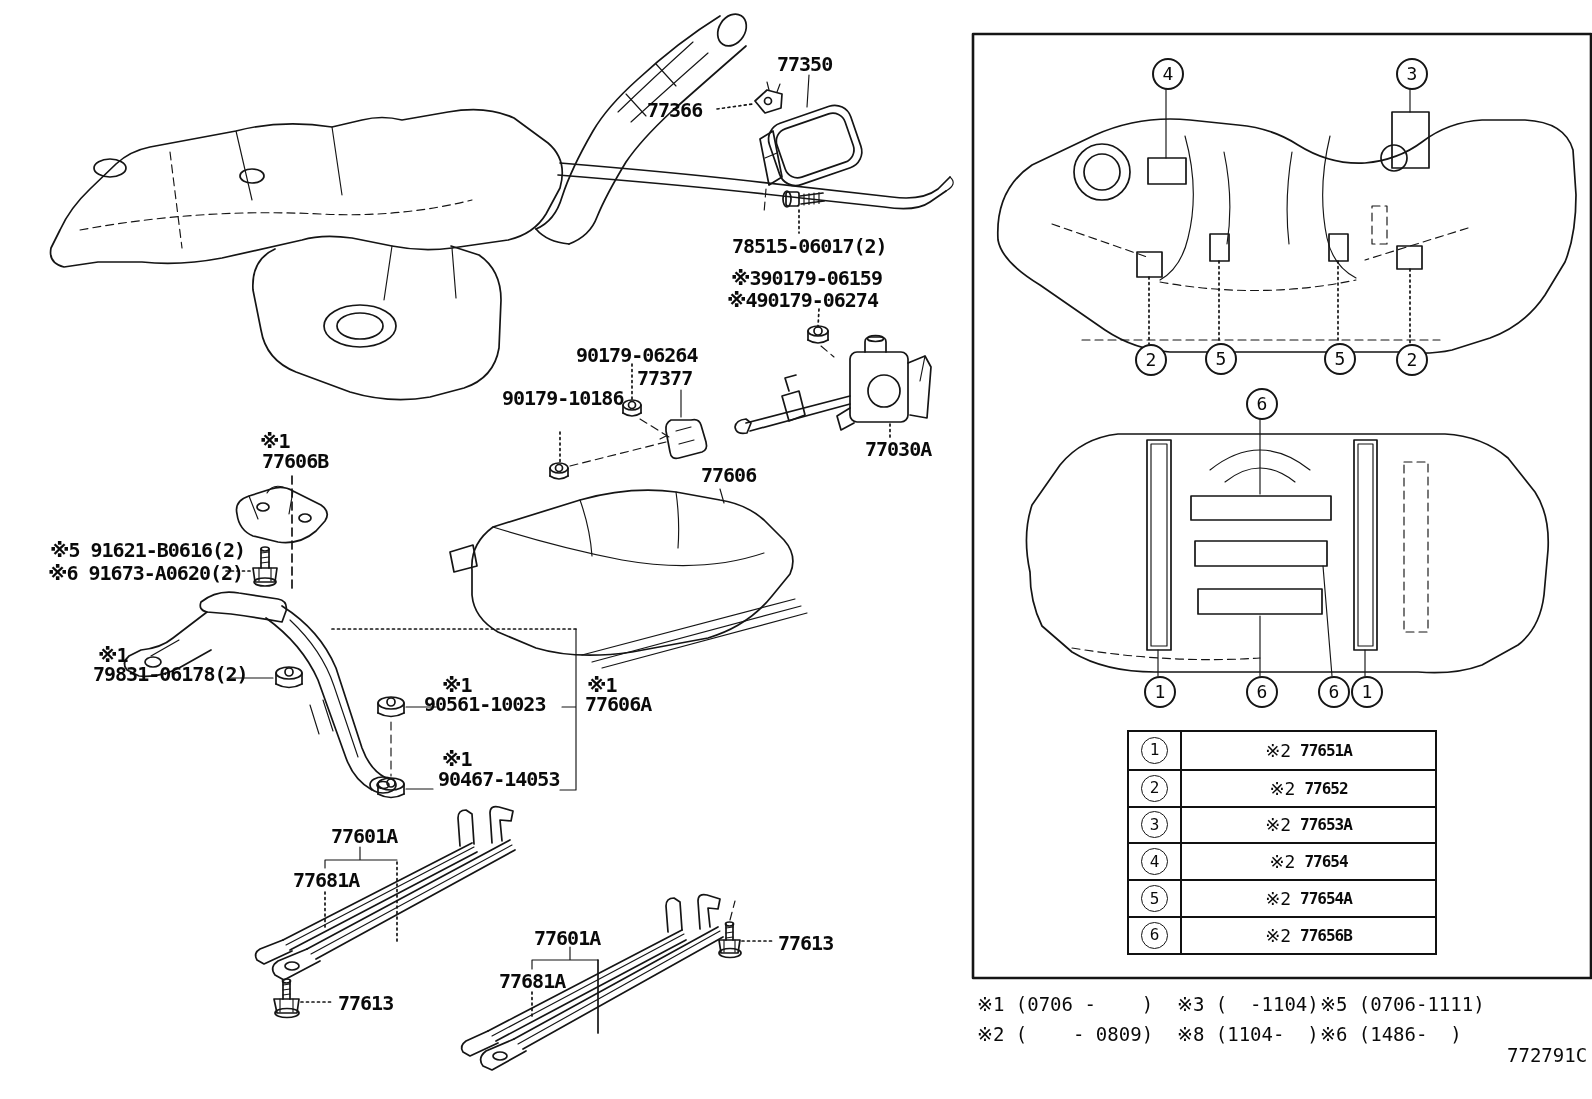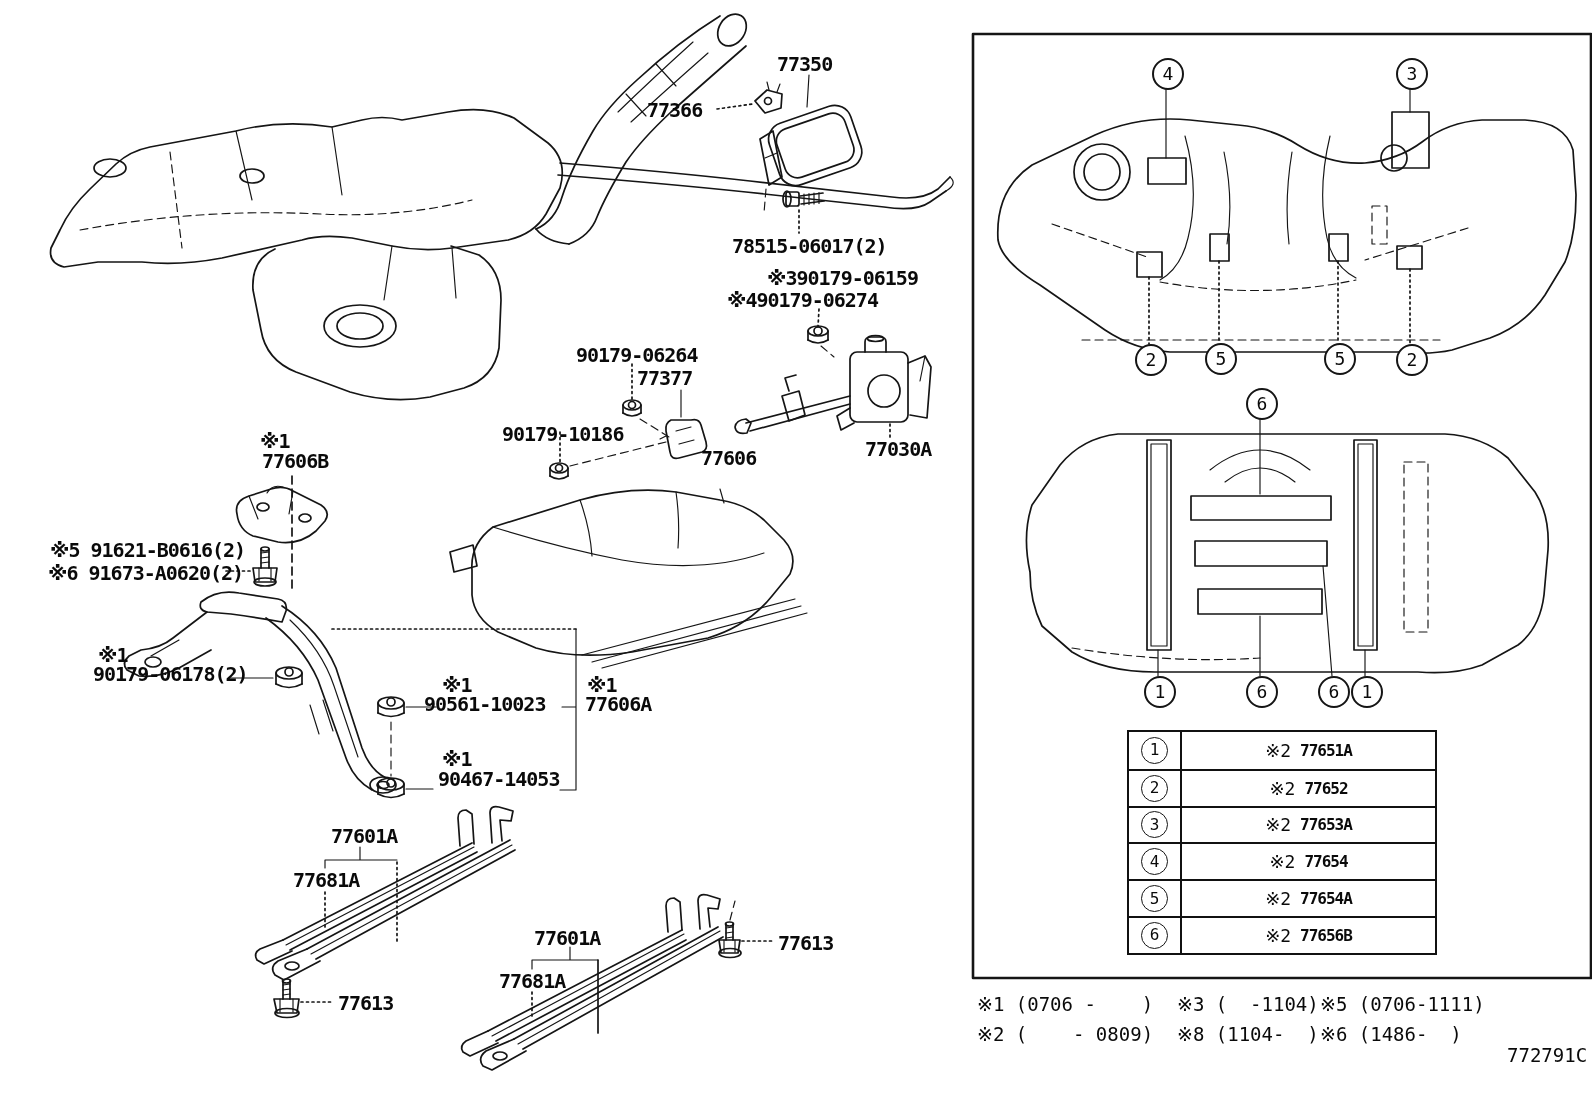--- a/index.html
+++ b/index.html
@@ -271,33 +271,33 @@
     <rect x="1178" y="589" width="124" height="25"></rect>
     <path class="thin" d="M1190,470 Q1240,430 1290,470 M1205,482 Q1240,454 1275,482"></path>
     <path class="dash thin" d="M1052,648 Q1150,664 1240,658"></path>
     <path class="thin" d="M1240,416 L1240,494 M1138,650 L1138,676 M1240,616 L1240,676 M1303,566 L1312,676 M1345,650 L1345,676"></path>
   </g>
 </svg>
 
 <div class="plbl" style="left:757px;top:54px">77350</div>
 <div class="plbl" style="left:627px;top:100px">77366</div>
 <div class="plbl" style="left:712px;top:236px">78515-06017(2)</div>
-<div class="plbl" style="left:747px;top:268px">※390179-06159</div>
+<div class="plbl" style="left:711px;top:268px">※390179-06159</div>
 <div class="plbl" style="left:707px;top:290px">※490179-06274</div>
 <div class="plbl" style="left:556px;top:345px">90179-06264</div>
 <div class="plbl" style="left:617px;top:368px">77377</div>
-<div class="plbl" style="left:482px;top:424px">90179-10186</div>
+<div class="plbl" style="left:482px;top:388px">90179-10186</div>
 <div class="plbl" style="left:845px;top:439px">77030A</div>
-<div class="plbl" style="left:681px;top:448px">77606</div>
+<div class="plbl" style="left:681px;top:465px">77606</div>
 <div class="plbl" style="left:240px;top:431px">※1</div>
 <div class="plbl" style="left:242px;top:451px">77606B</div>
 <div class="plbl" style="left:30px;top:540px">※5 91621-B0616(2)</div>
 <div class="plbl" style="left:28px;top:563px">※6 91673-A0620(2)</div>
 <div class="plbl" style="left:78px;top:645px">※1</div>
-<div class="plbl" style="left:73px;top:664px">90179-06178(2)</div>
+<div class="plbl" style="left:73px;top:664px">79831-06178(2)</div>
 <div class="plbl" style="left:422px;top:675px">※1</div>
 <div class="plbl" style="left:404px;top:694px">90561-10023</div>
 <div class="plbl" style="left:567px;top:675px">※1</div>
 <div class="plbl" style="left:565px;top:694px">77606A</div>
 <div class="plbl" style="left:422px;top:749px">※1</div>
 <div class="plbl" style="left:418px;top:769px">90467-14053</div>
 <div class="plbl" style="left:311px;top:826px">77601A</div>
 <div class="plbl" style="left:273px;top:870px">77681A</div>
 <div class="plbl" style="left:318px;top:993px">77613</div>
 <div class="plbl" style="left:514px;top:928px">77601A</div>

